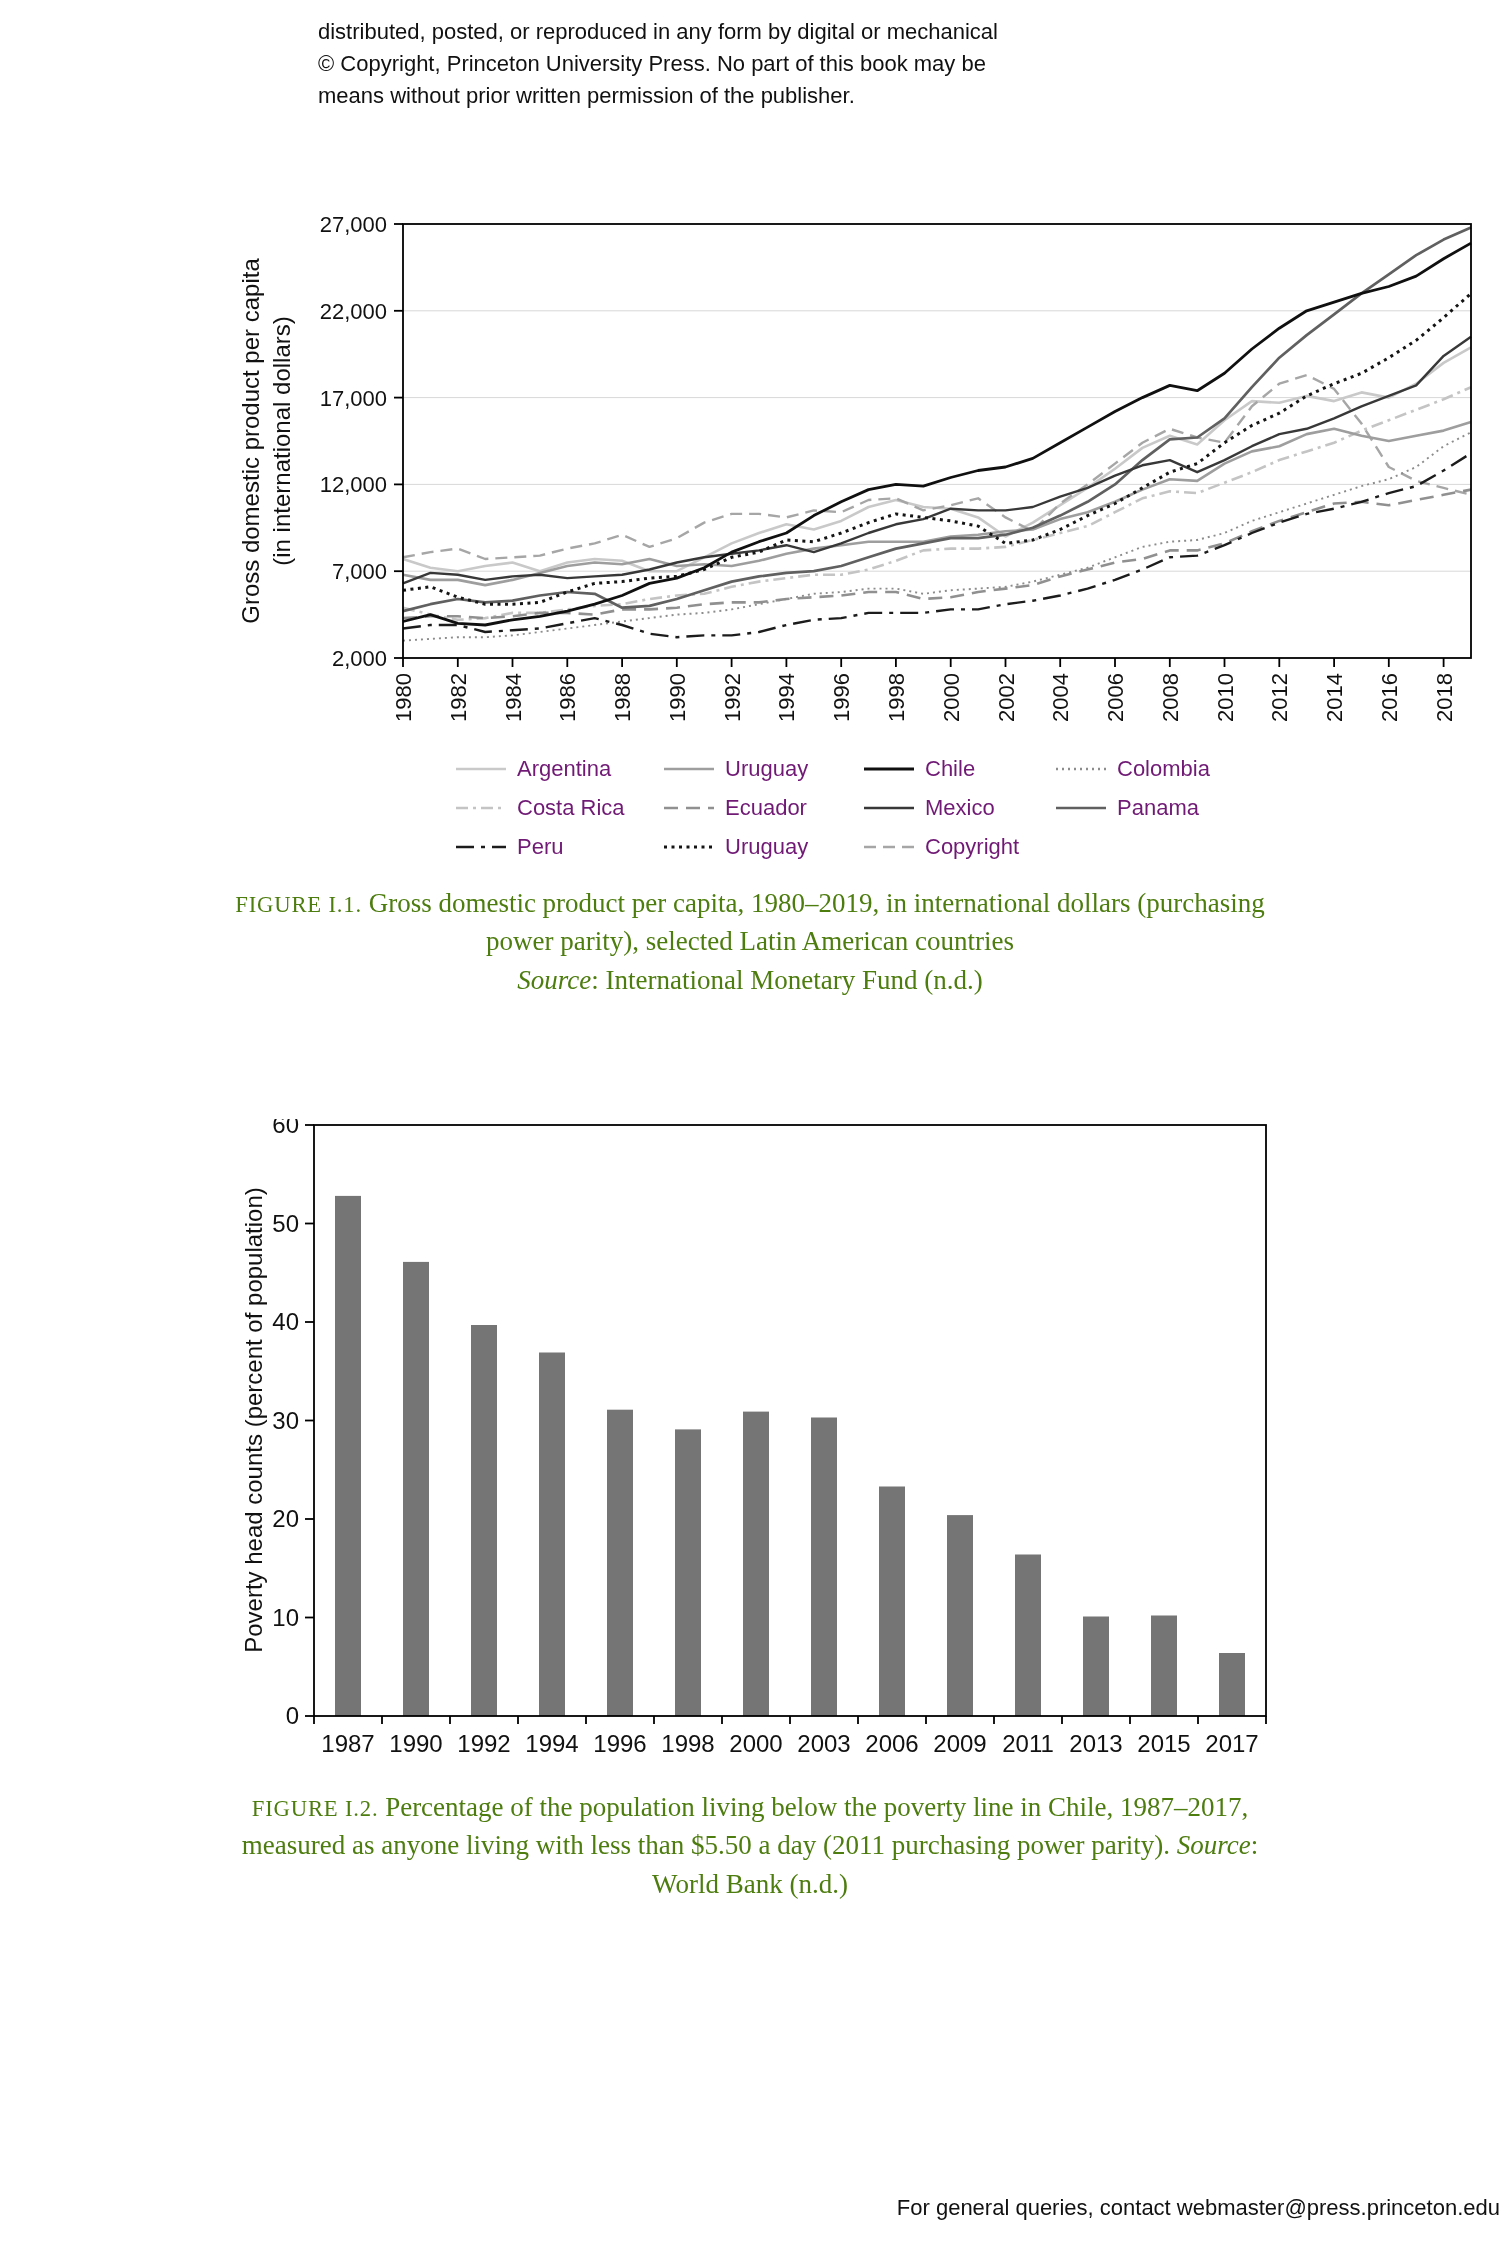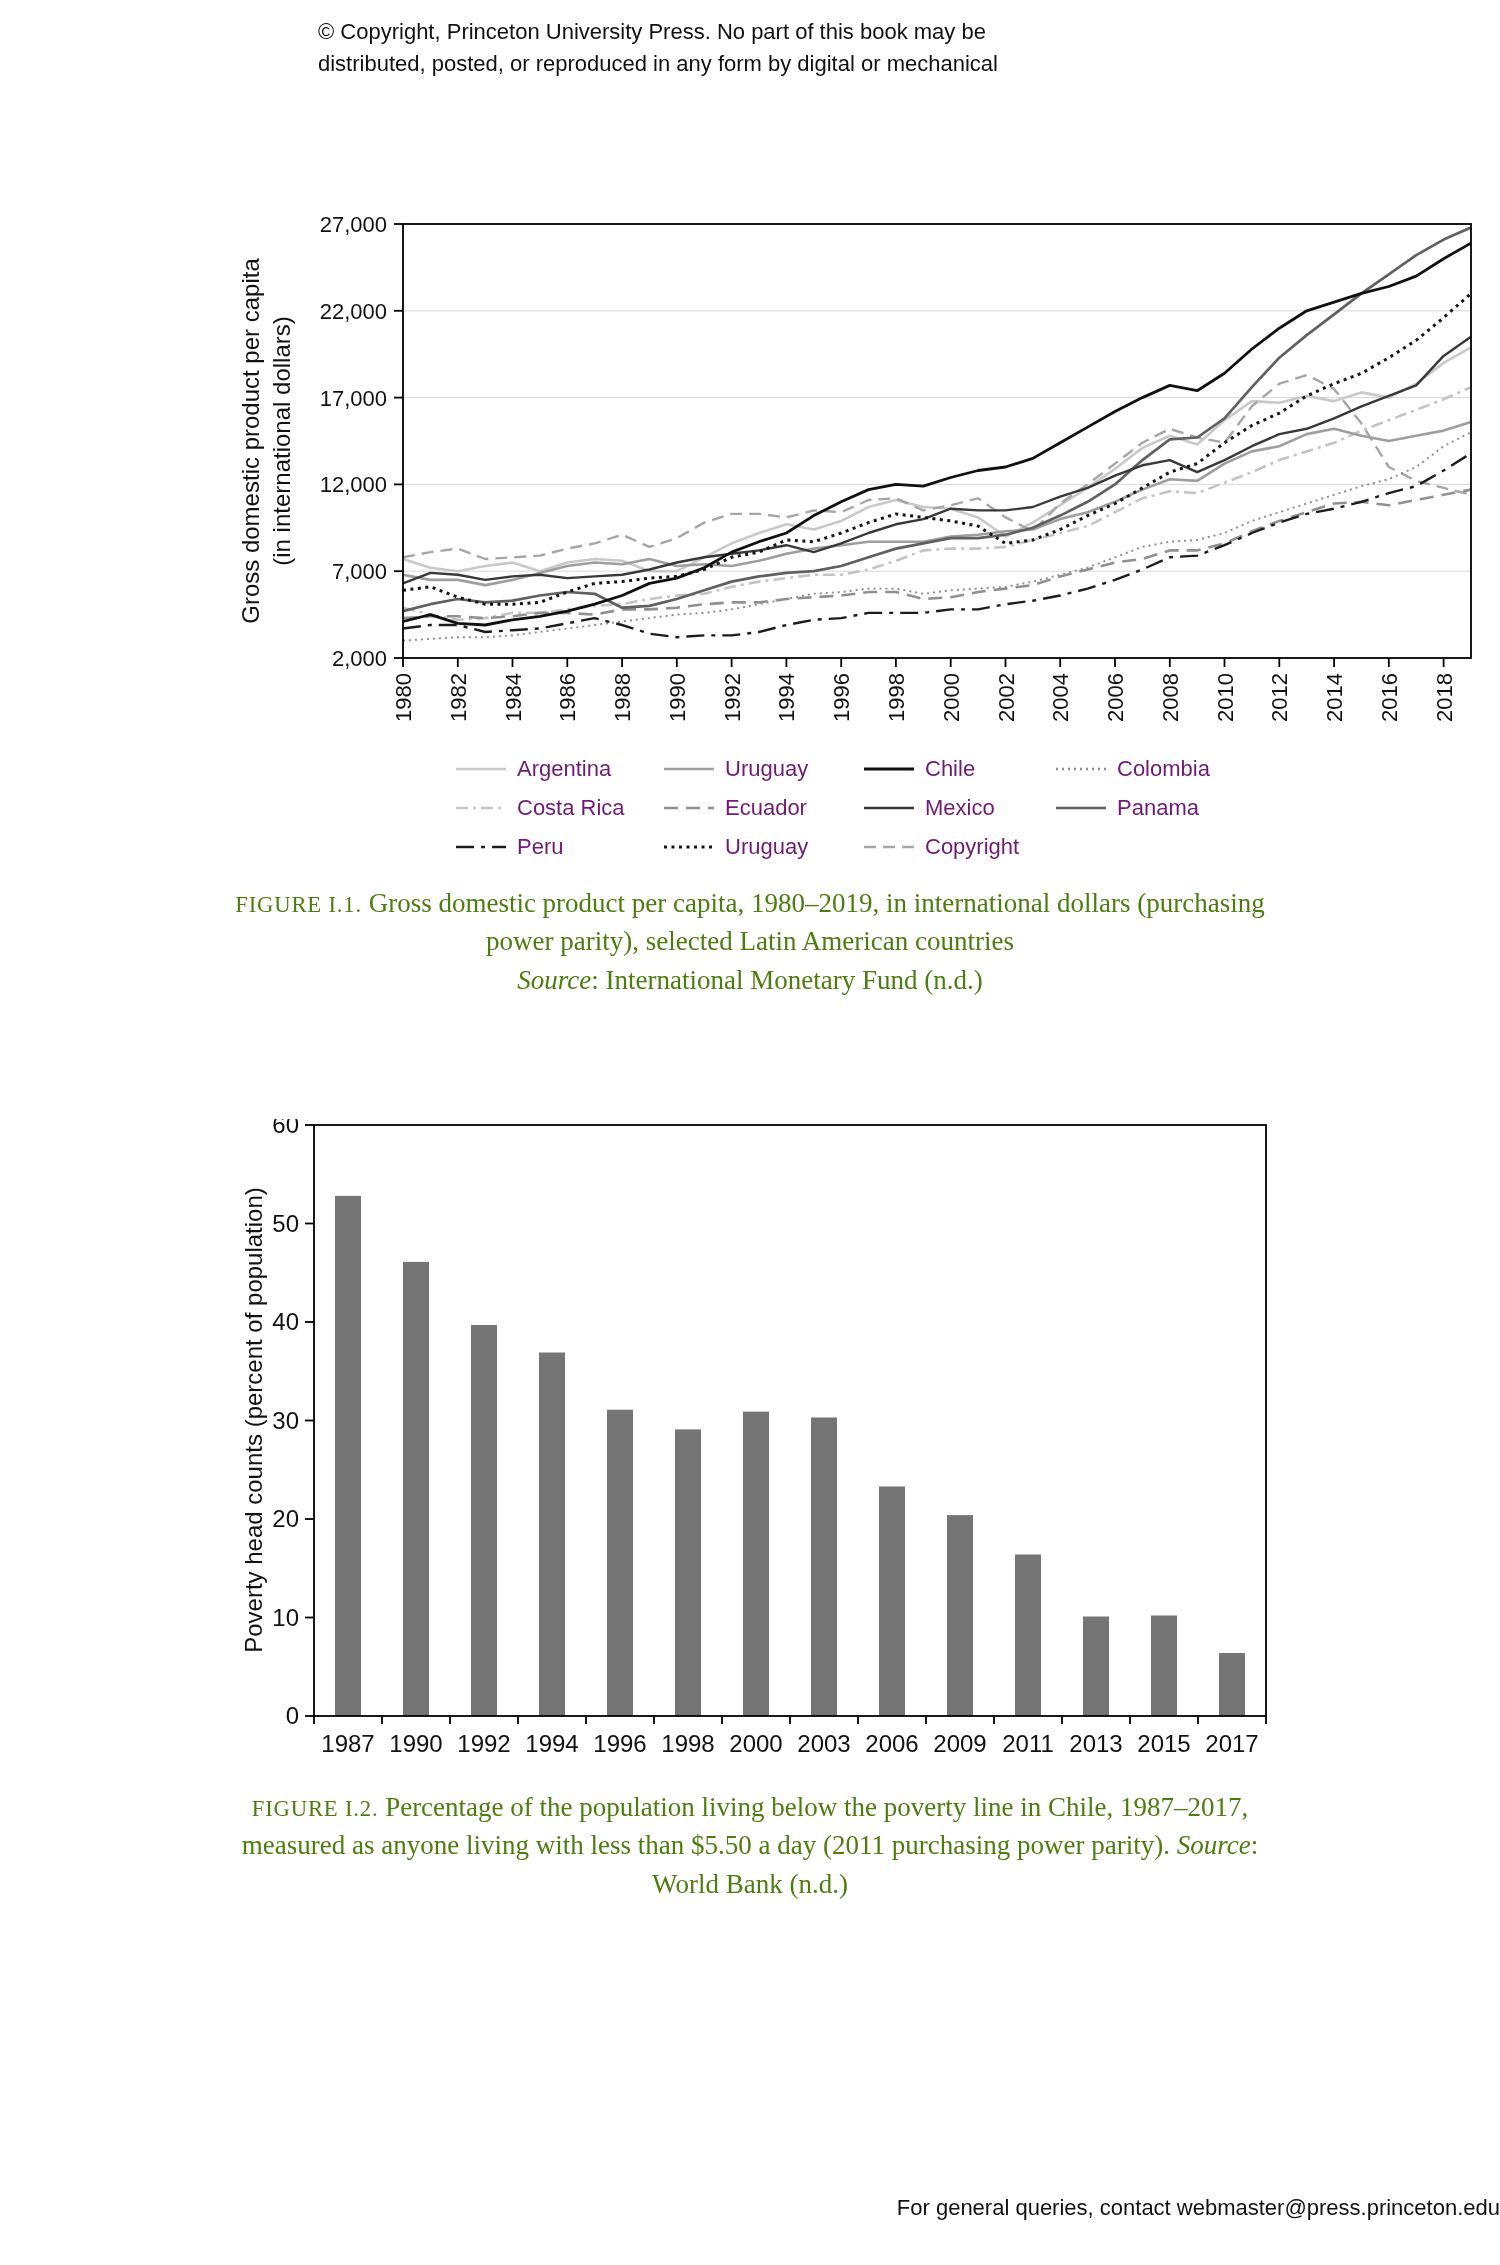--- a/index.html
+++ b/index.html
@@ -19,22 +19,23 @@
   #caption2{left:220px;top:1788px;width:1060px}
   .figlabel{font-size:0.84em;letter-spacing:0.8px}
   .src{font-style:italic}
   .footer{position:absolute;left:0;top:2195px;width:100%;text-align:right;font-size:22px;color:#111}
   svg text{font-family:"Liberation Sans",sans-serif}
 </style>
 </head>
 <body>
 
 <div class="copyright">
+  <div>distributed, posted, or reproduced in any form by digital or mechanical</div>
   <div>© Copyright, Princeton University Press. No part of this book may be</div>
-  <div>distributed, posted, or reproduced in any form by digital or mechanical</div>
+  <div>means without prior written permission of the publisher.</div>
 </div>
 
 <div class="vlabel" id="fig1-ylabel">
   <div>Gross domestic product per capita</div>
   <div>(in international dollars)</div>
 </div>
 
 <svg id="fig1-svg" class="chart-svg" width="1240" height="532">
     <line x1="153" x2="1221" y1="359.2" y2="359.2" stroke="#d8d8d8" stroke-width="1"></line>
     <line x1="153" x2="1221" y1="272.4" y2="272.4" stroke="#d8d8d8" stroke-width="1"></line>

